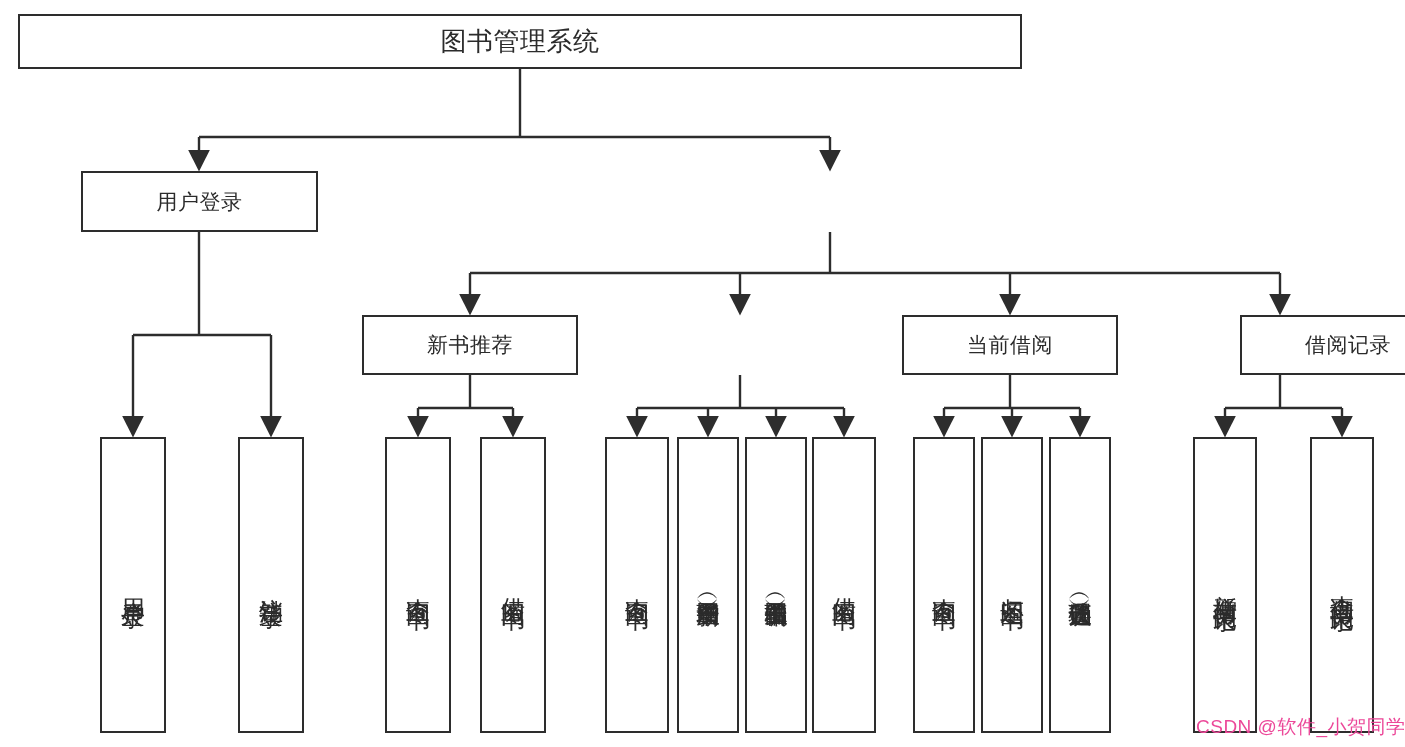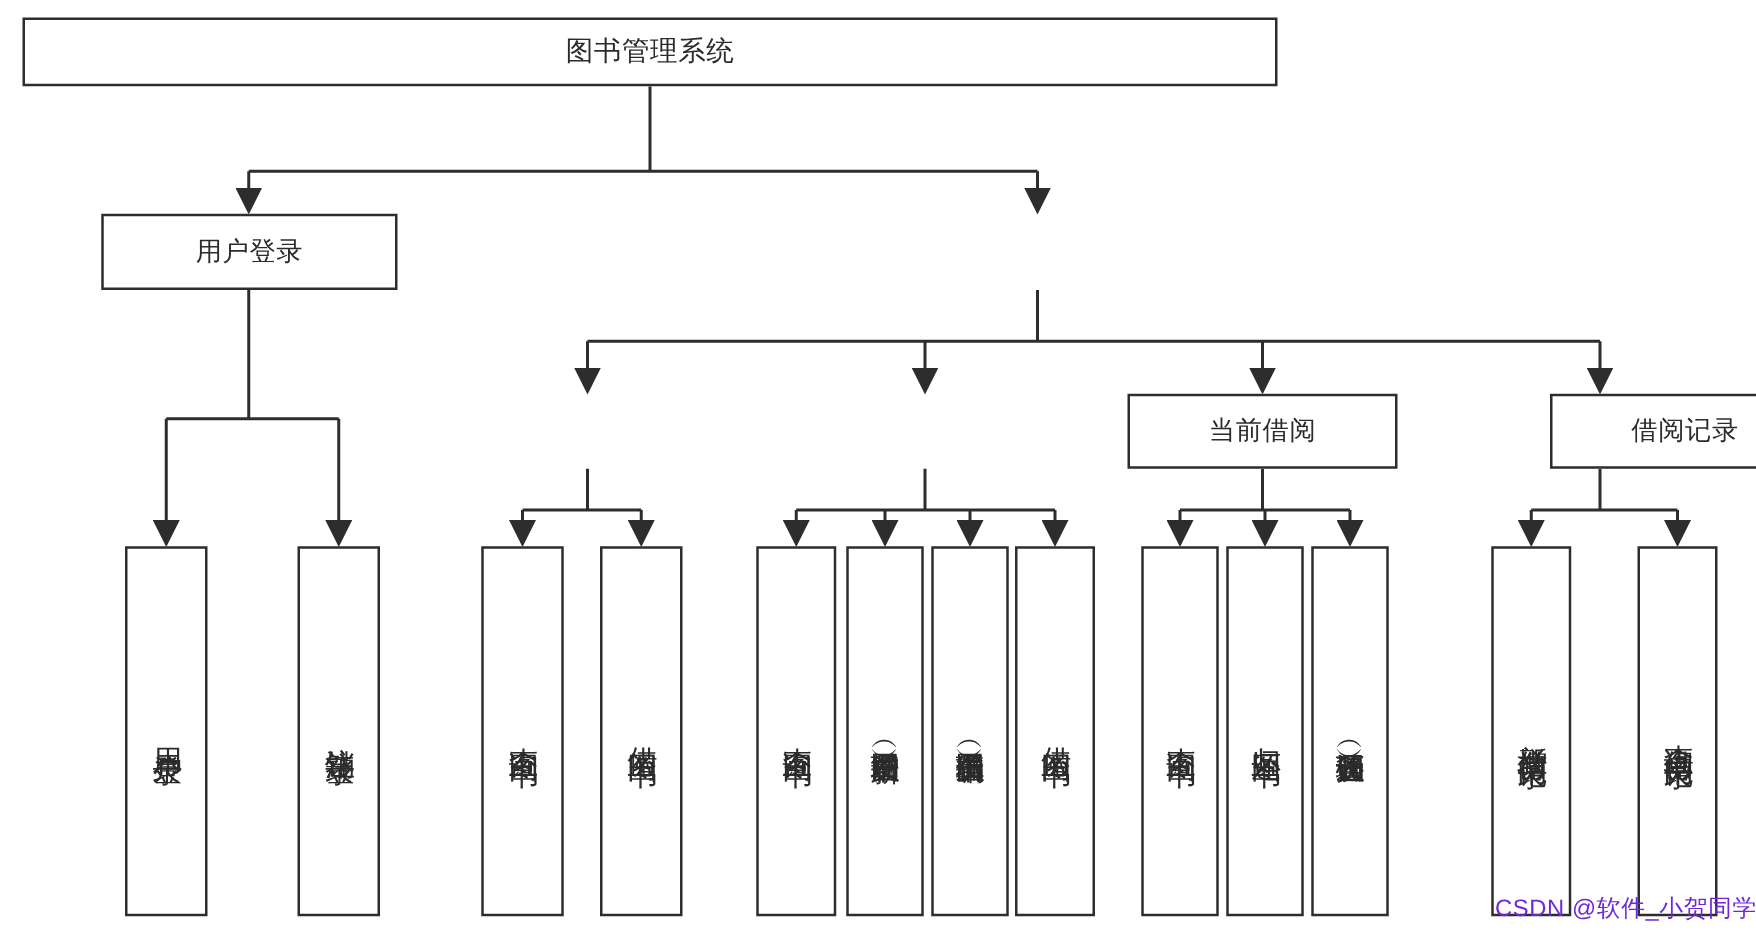--- a/index.html
+++ b/index.html
@@ -42,21 +42,21 @@
     line-height: 1.12;
     letter-spacing: 0.5px;
     color: #2b2b2b;
   }
   
   .node.horiz .node-label {
     font-size: 21px;
     white-space: nowrap;
   }
   .node.root .node-label {
-    font-size: 22px;
+    font-size: 26px;
   }
   
   .node.vert {
     align-items: center;
     justify-content: center;
     padding: 4px 0;
   }
   .node.vert .node-label {
     writing-mode: vertical-rl;
     text-orientation: upright;
@@ -65,21 +65,21 @@
     letter-spacing: 3px;
     max-height: 100%;
   }
   .node.vert.tight .node-label {
     font-size: 23px;
     letter-spacing: 0px;
   }
   .watermark {
     position: absolute;
     font-size: 19px;
-    color: #6d28d9;
+    color: #ec4899;
     white-space: nowrap;
     letter-spacing: 0.5px;
     pointer-events: none;
   }
 </style>
 </head>
 <body>
 
 <div id="diagram-root">
 
@@ -134,20 +134,23 @@
   </svg>
 
   <div class="node horiz root" id="node-root" style="left: 18px; top: 14px; width: 1004px; height: 55px;">
     <span class="node-label">图书管理系统</span>
   </div>
 
   <div class="node horiz" id="node-l2-0" style="left: 81px; top: 171px; width: 237px; height: 61px;">
     <span class="node-label">用户登录</span>
   </div>
 
+  <div class="node horiz" id="node-l3-0" style="left: 362px; top: 315px; width: 216px; height: 60px;">
+    <span class="node-label">新书推荐</span>
+  </div>
   <div class="node horiz" id="node-l3-2" style="left: 902px; top: 315px; width: 216px; height: 60px;">
     <span class="node-label">当前借阅</span>
   </div>
   <div class="node horiz" id="node-l3-3" style="left: 1240px; top: 315px; width: 216px; height: 60px;">
     <span class="node-label">借阅记录</span>
   </div>
 
   <div class="node vert" id="node-leaf-0" style="left: 100px; top: 437px; width: 66px; height: 296px;">
     <span class="node-label">用户登录</span>
   </div>

